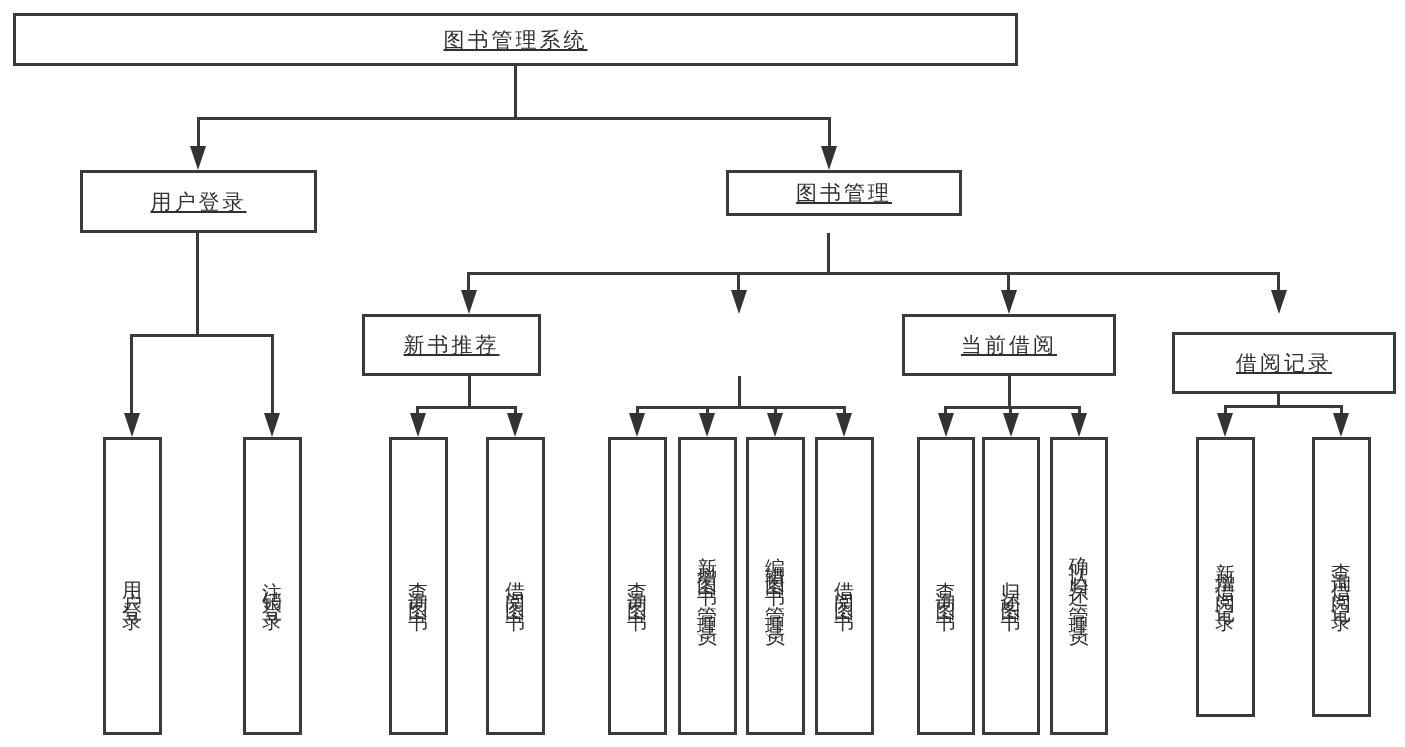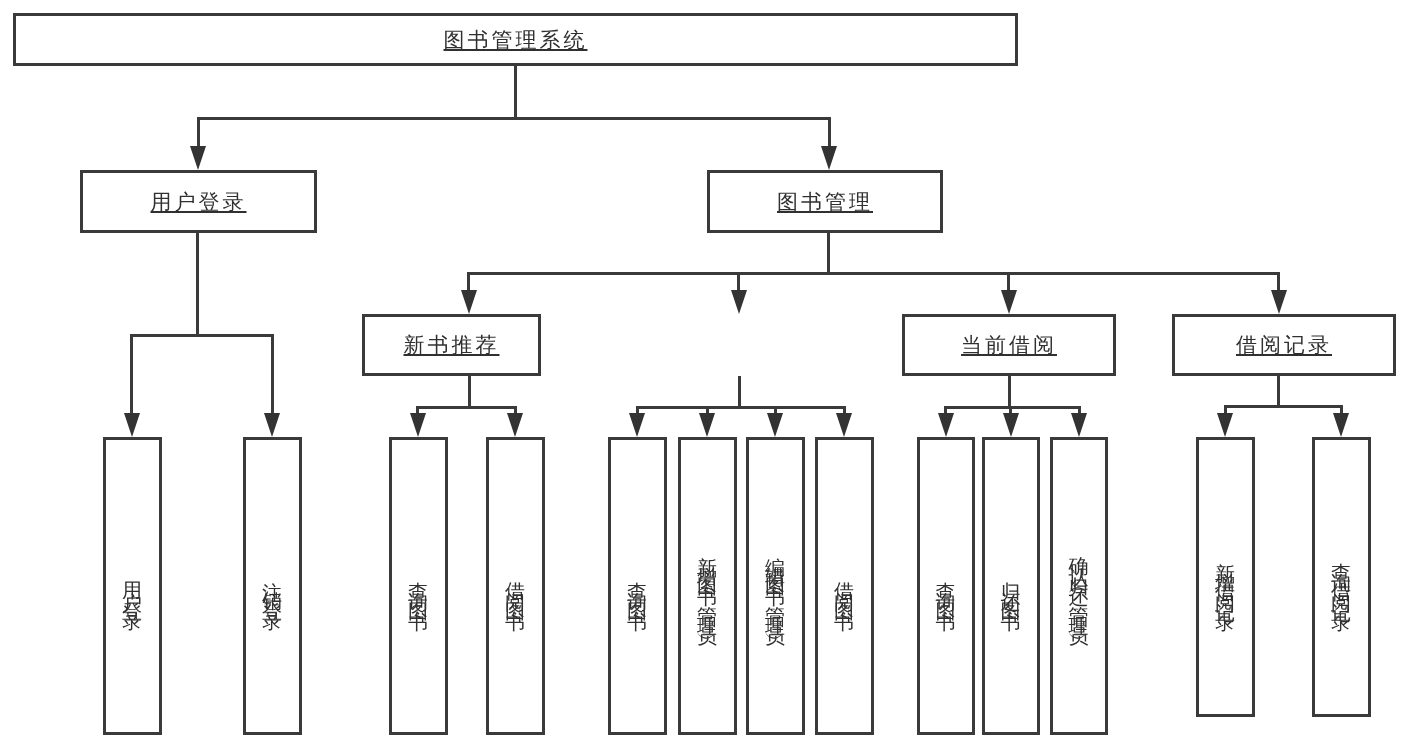--- a/index.html
+++ b/index.html
@@ -62,31 +62,31 @@
 
 <div class="canvas">
 
   <div class="node h" style="left:13px;top:13px;width:1005px;height:53px">
     <span>图书管理系统</span>
   </div>
 
   <div class="node h" style="left:80px;top:170px;width:237px;height:63px">
     <span>用户登录</span>
   </div>
-  <div class="node h" style="left:707px;top:170px;width:236px;height:63px">
+  <div class="node h" style="left:726px;top:170px;width:236px;height:46px">
     <span>图书管理</span>
   </div>
 
   <div class="node h" style="left:362px;top:314px;width:179px;height:62px">
     <span>新书推荐</span>
   </div>
   <div class="node h" style="left:902px;top:314px;width:214px;height:62px">
     <span>当前借阅</span>
   </div>
-  <div class="node h" style="left:1172px;top:314px;width:224px;height:62px">
+  <div class="node h" style="left:1172px;top:332px;width:224px;height:62px">
     <span>借阅记录</span>
   </div>
 
   <div class="node v" style="left:103px;top:437px;width:59px;height:298px">
     <span>用户登录</span>
   </div>
   <div class="node v" style="left:243px;top:437px;width:59px;height:298px">
     <span>注销登录</span>
   </div>
 

